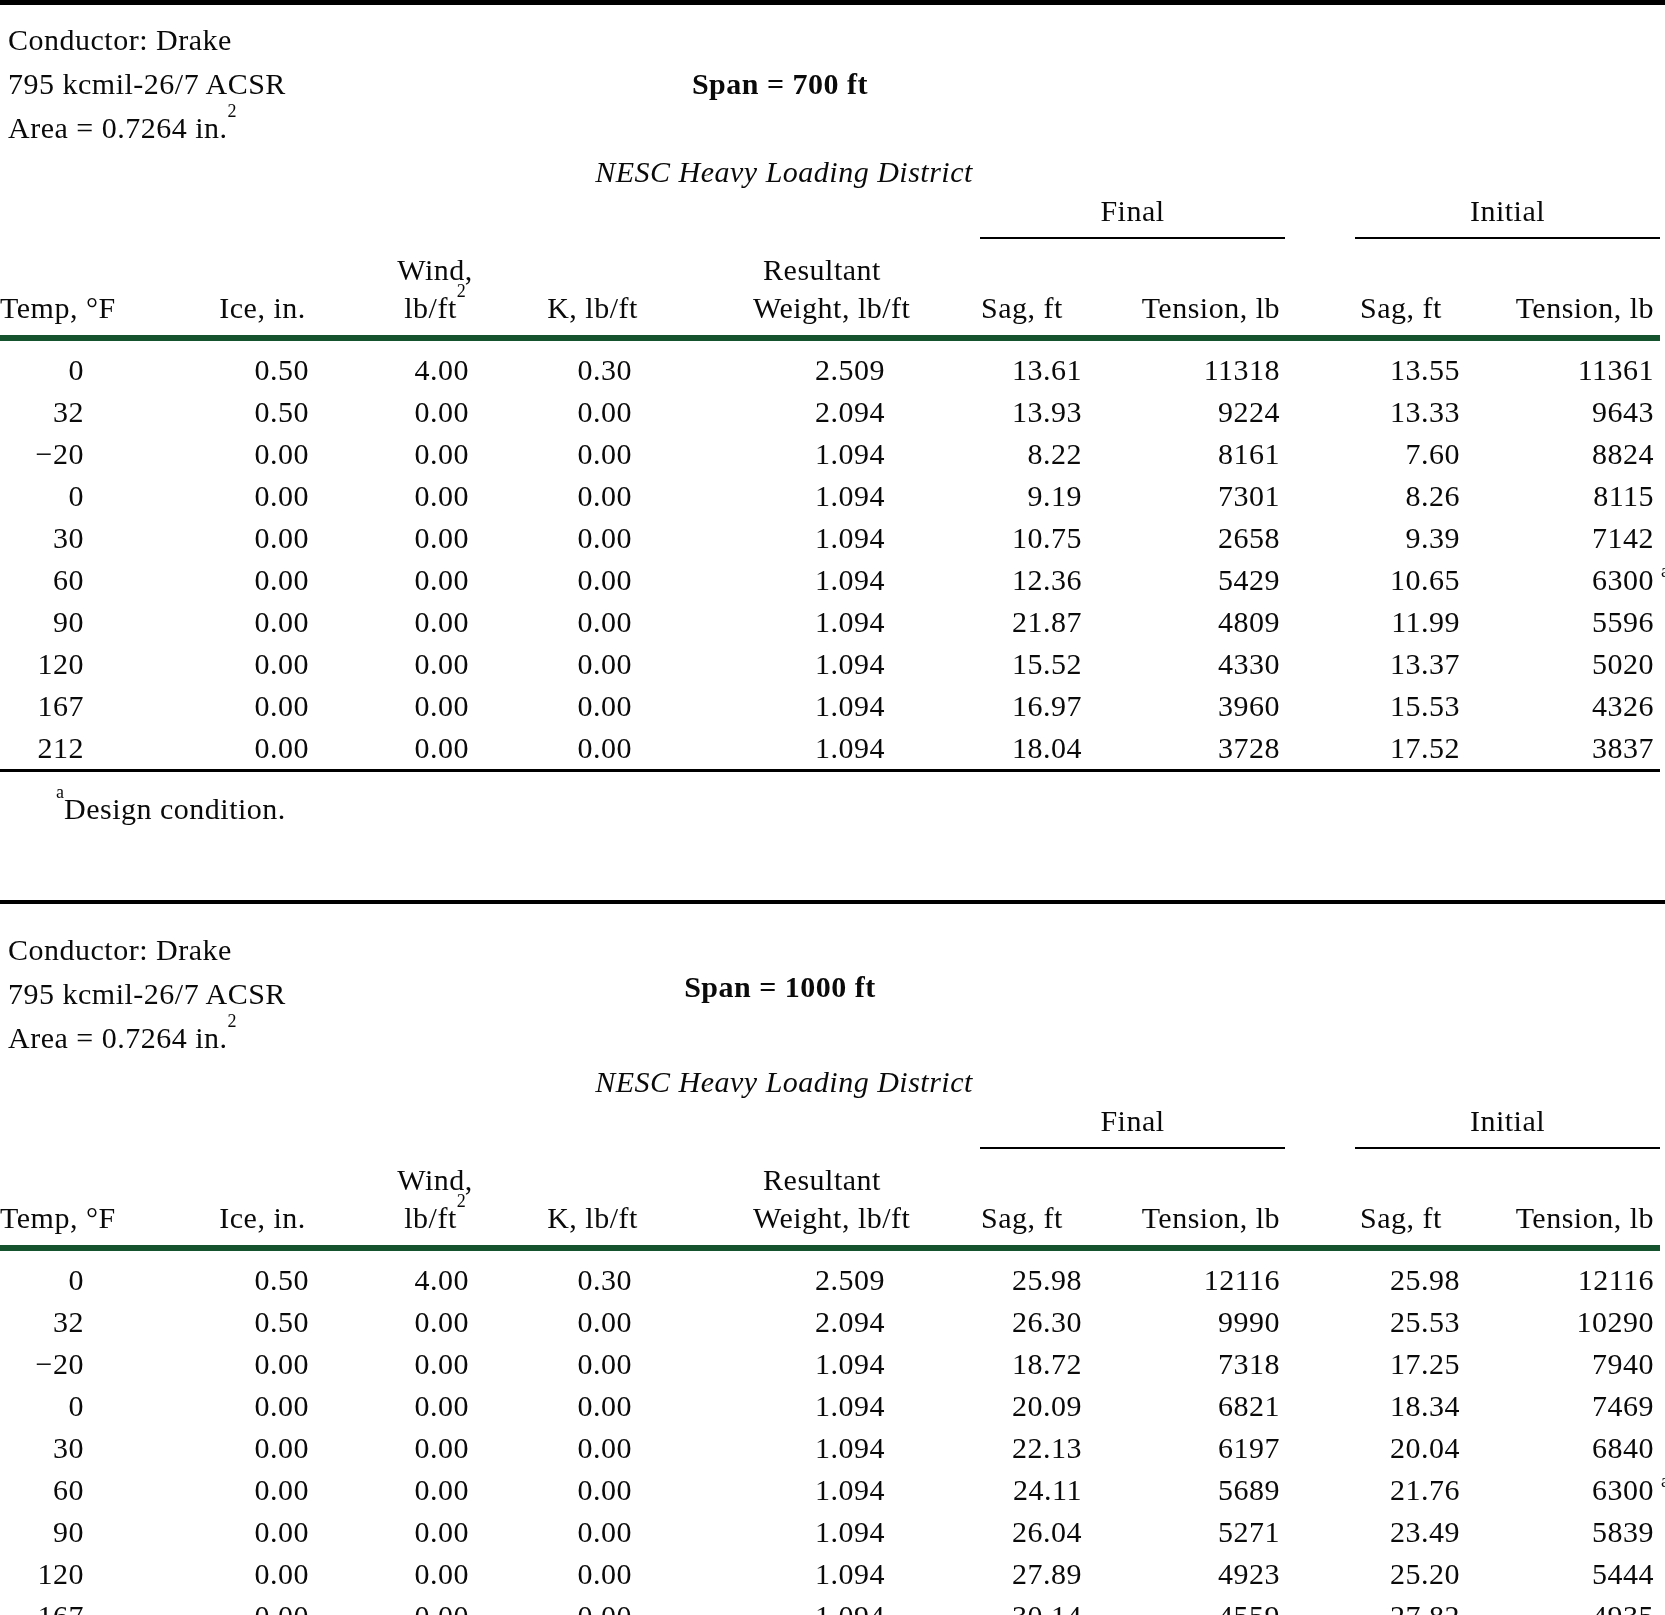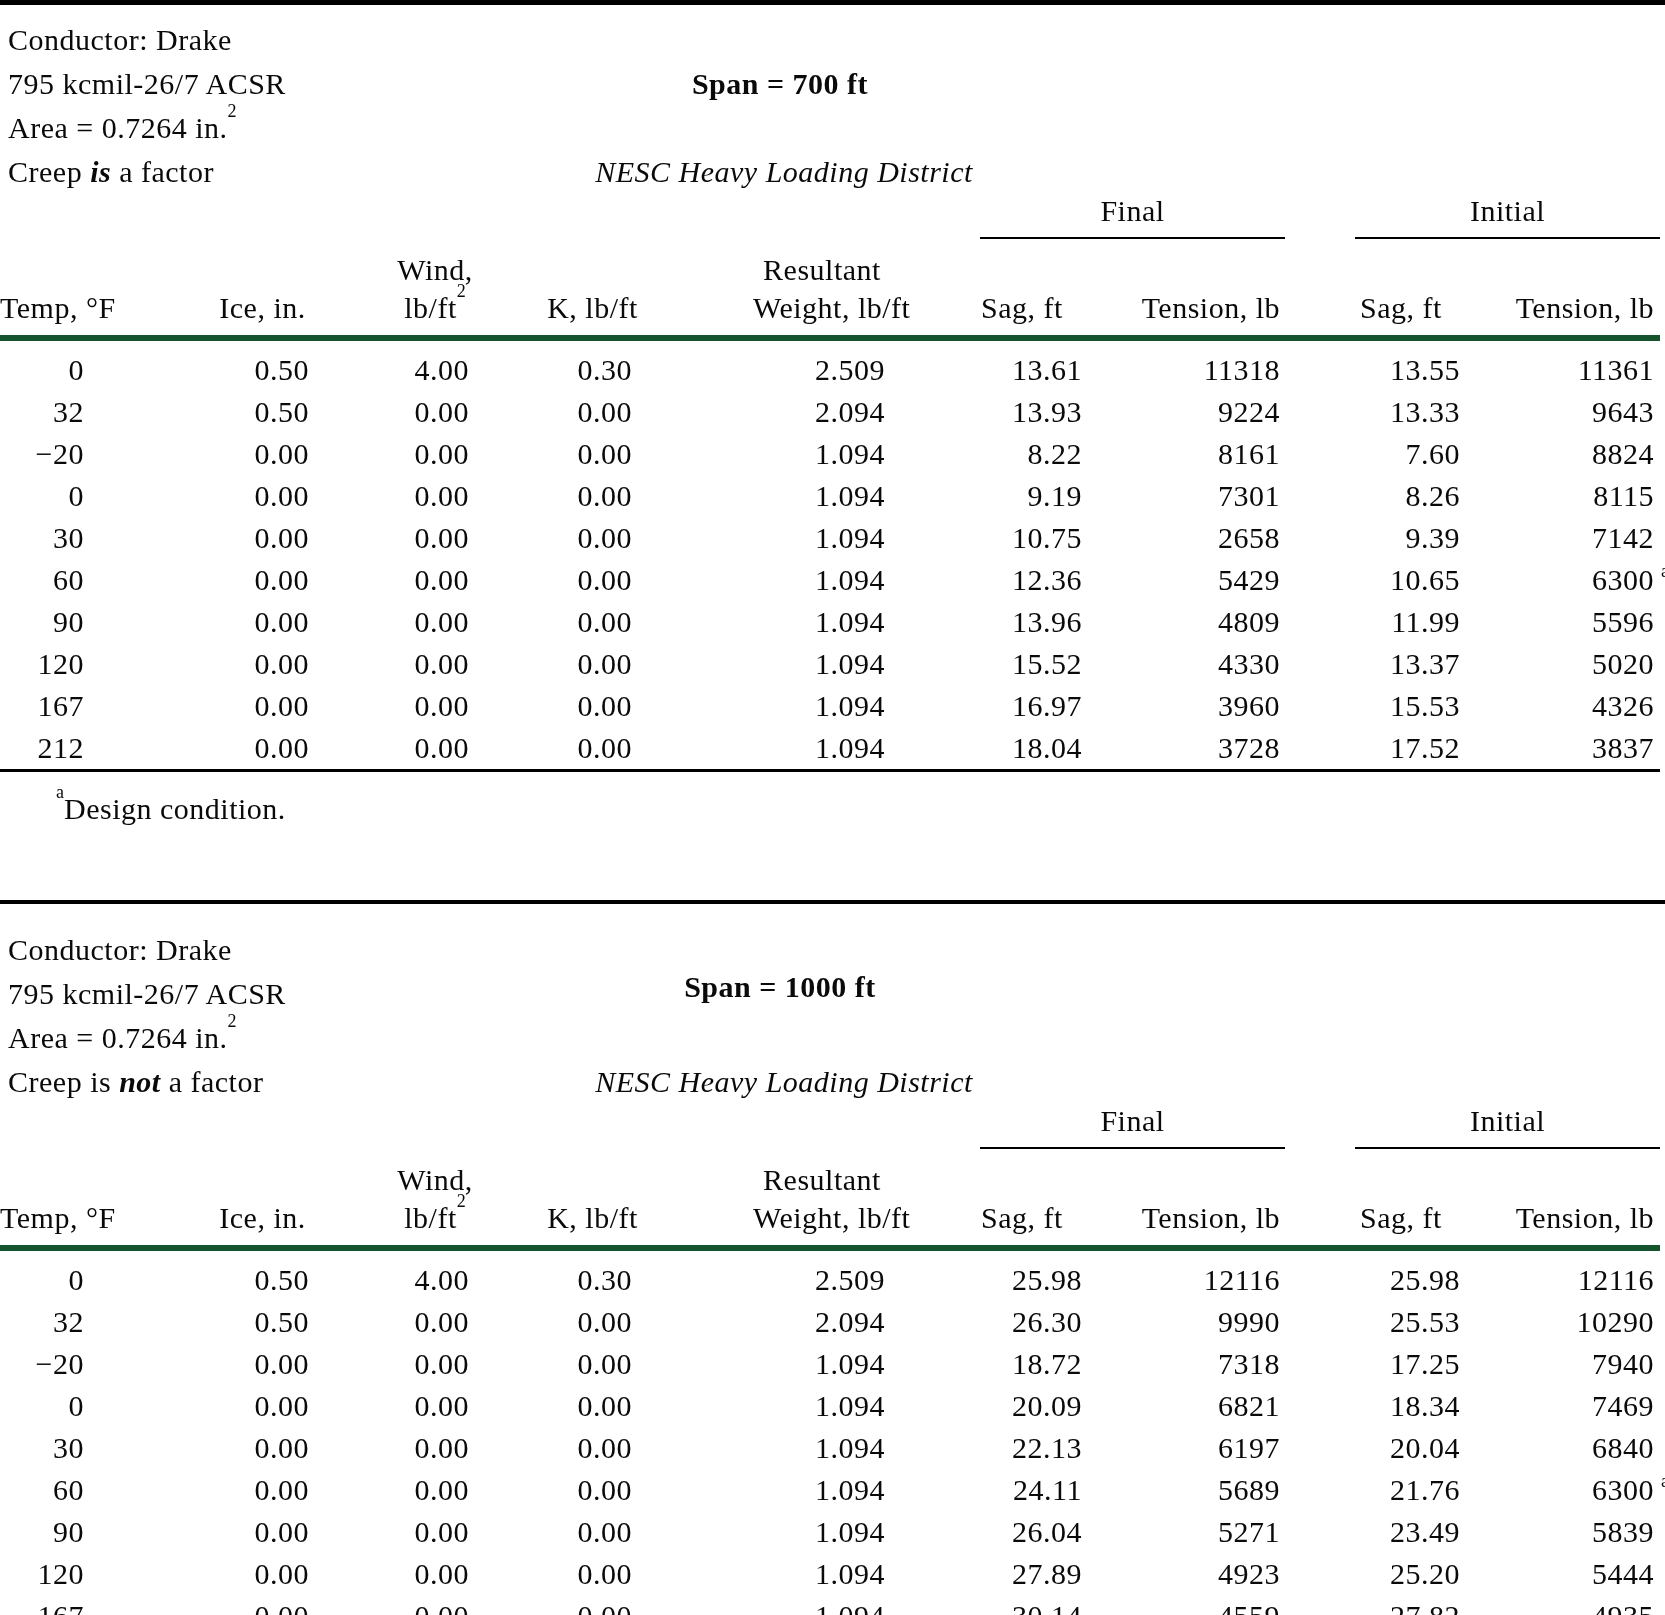--- a/index.html
+++ b/index.html
@@ -127,21 +127,20 @@
 </head>
 <body>
 
 <div class="topbar"></div>
 
 <section>
   <div class="info">
     <div class="line">Conductor: Drake</div>
     <div class="line">795 kcmil-26/7 ACSR</div>
     <div class="line"><span>Area = 0.7264 in.</span><sup class="inlinesup">2</sup></div>
-    <div class="line"><span>Creep </span><span class="emph">is</span><span> a factor</span></div>
     <div class="span-label">Span = 700 ft</div>
     <div class="district-label">NESC Heavy Loading District</div>
   </div>
 
   <table>
     <colgroup>
       <col style="width:90px">
         <col style="width:225px">
         <col style="width:160px">
       <col style="width:163px">
@@ -245,21 +244,21 @@
           <td>5429</td>
           <td>10.65</td>
           <td>6300<sup class="cell-sup">a</sup></td>
         </tr>
         <tr>
           <td>90</td>
           <td>0.00</td>
           <td>0.00</td>
           <td>0.00</td>
           <td>1.094</td>
-          <td>13.96</td>
+          <td>21.87</td>
           <td>4809</td>
           <td>11.99</td>
           <td>5596</td>
         </tr>
         <tr>
           <td>120</td>
           <td>0.00</td>
           <td>0.00</td>
           <td>0.00</td>
           <td>1.094</td>
@@ -297,21 +296,20 @@
   <div class="footnote"><sup>a</sup><span>Design condition.</span></div>
 </section>
 
 <div class="separator"></div>
 
 <section>
   <div class="info" style="padding-top:24px; height:200px;">
     <div class="line">Conductor: Drake</div>
     <div class="line">795 kcmil-26/7 ACSR</div>
     <div class="line"><span>Area = 0.7264 in.</span><sup class="inlinesup">2</sup></div>
-    <div class="line"><span>Creep is </span><span class="emph">not</span><span> a factor</span></div>
     <div class="span-label" style="top:61px;">Span = 1000 ft</div>
     <div class="district-label" style="top:156px;">NESC Heavy Loading District</div>
   </div>
 
   <table>
     <colgroup>
       <col style="width:90px">
         <col style="width:225px">
         <col style="width:160px">
       <col style="width:163px">

